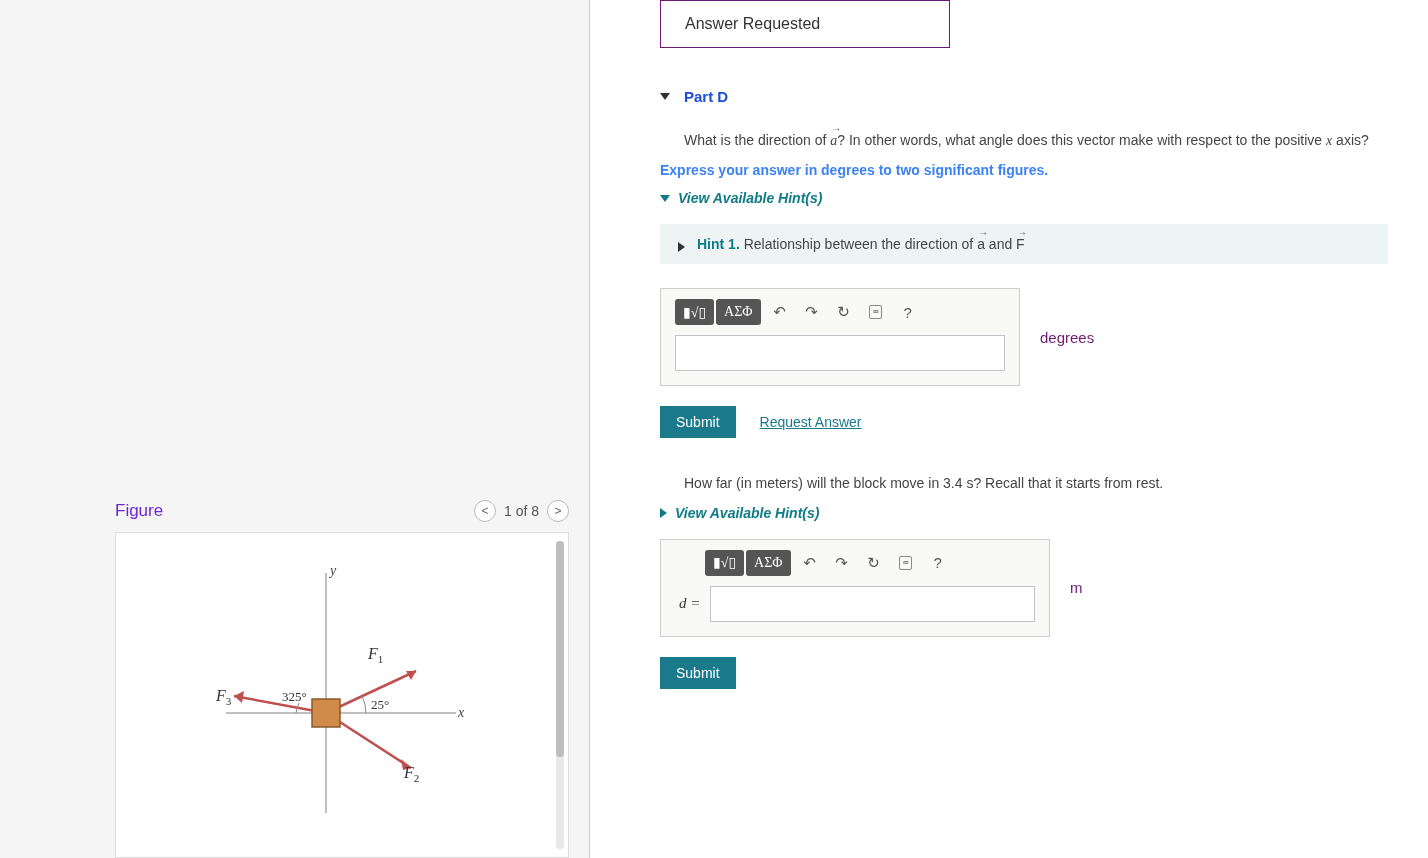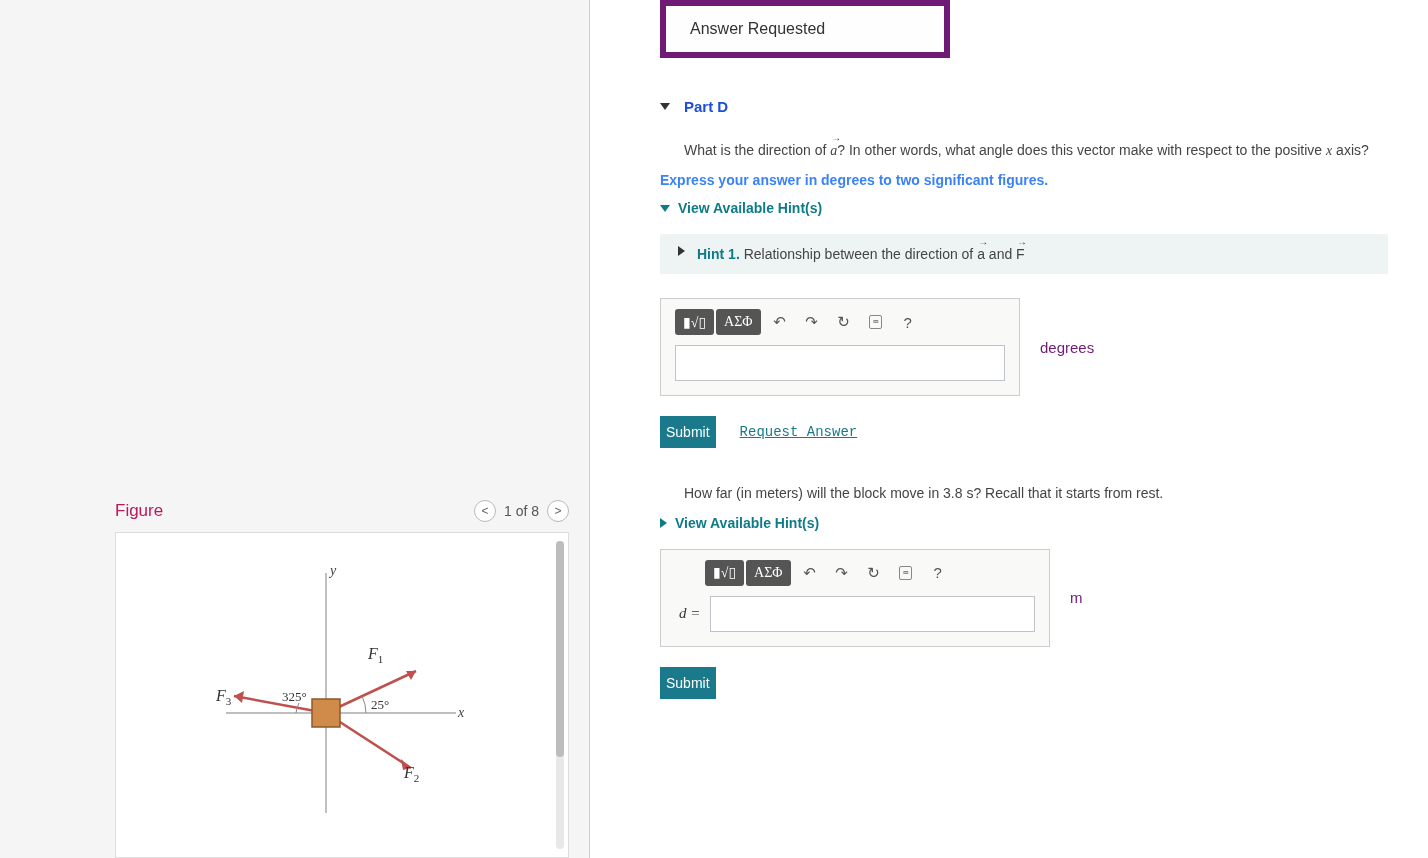--- a/index.html
+++ b/index.html
@@ -22,21 +22,21 @@
     padding-top: 500px;
     padding-left: 115px;
     padding-right: 20px;
   }
   .figure-header {
     display: flex;
     justify-content: space-between;
     align-items: center;
     margin-bottom: 10px;
   }
-  .figure-title { font-size: 17px; color: #be185d; }
+  .figure-title { font-size: 17px; color: #6d28d9; }
   .pager { display: flex; align-items: center; gap: 8px; color: #555; font-size: 14px; }
   .pager-btn {
     width: 22px; height: 22px; border-radius: 50%;
     border: 1px solid #bbb; background: #fff;
     display: flex; align-items: center; justify-content: center;
     font-size: 12px; color: #666; cursor: pointer;
   }
   .figure-body {
     background: #fff;
     border: 1px solid #ddd;
@@ -53,21 +53,21 @@
   .sub { font-size: 11px; font-style: normal; }
   .anglelabel { font-size: 13px; font-family: 'Times New Roman', serif; fill: #333; }
   .axislabel { font-style: italic; font-family: 'Times New Roman', serif; font-size: 14px; fill: #444; }
 
   .right-panel {
     flex: 1; background: #fff;
     padding: 0 40px 0 70px;
     overflow: hidden;
   }
   .status-box {
-    border: 6px solid #701a75;
+    border: 1px solid #701a75;
     padding: 14px 24px;
     margin: 0 0 40px 0;
     display: inline-block;
     min-width: 290px;
     font-size: 16px;
     color: #333;
     background: #fefefe;
   }
   .part-header {
     display: flex; align-items: center; gap: 14px;
@@ -90,28 +90,29 @@
   }
   .question-text { color: #444; font-size: 14px; line-height: 1.6; margin-bottom: 10px; margin-left: 24px; }
   .question-text .var { font-style: italic; font-family: 'Times New Roman', serif; }
   .vec { position: relative; display: inline-block; }
   .vec::after { content: "→"; position: absolute; top: -10px; left: 1px; font-size: 10px; font-style: normal; }
   .instruct { font-weight: bold; font-size: 14px; color: #3b82f6; margin-bottom: 12px; }
   .hints-link {
     color: #0e7c86; font-weight: bold; font-size: 14px;
     display: flex; align-items: center; gap: 8px; cursor: pointer;
     margin-bottom: 18px;
+    font-style: italic;
   }
   .hints-link .caret-down { border-top-color: #0e7c86; }
   .hints-link .caret-right { border-left-color: #0e7c86; }
   .hint-box {
     background: #eef4f4;
     padding: 12px 18px;
     margin-bottom: 24px;
-    display: flex; align-items: flex-start; gap: 12px;
+    display: flex; align-items: flex-end; gap: 12px;
     color: #444;
     cursor: pointer;
   }
   .hint-box strong { color: #0e7c86; font-weight: bold; }
   .answer-box {
     border: 1px solid #ccc;
     background: #f9f9f8;
     padding: 0;
     width: 360px;
     display: inline-block;
@@ -152,24 +153,24 @@
   }
   .answer-row { display: flex; align-items: center; gap: 20px; margin-bottom: 20px; }
   .units { color: #701a75; font-size: 15px; }
   .prefix { font-style: italic; font-family: 'Times New Roman', serif; padding: 0 10px 14px 18px; display: inline-block; font-size: 15px; color: #333;}
   .answer-box-e { width: 390px; }
   .answer-box-e .row-in { display: flex; align-items: center; }
   .answer-box-e .answer-input { margin-left: 0; flex: 1; margin-bottom: 14px; margin-right: 14px; }
   .btn-row { display: flex; align-items: center; gap: 24px; margin-bottom: 34px; }
   .submit-btn {
     background: #1a7a8c; color: #fff;
-    border: none; padding: 8px 6px;
+    border: none; padding: 8px 16px;
     font-size: 14px; cursor: pointer;
   }
-  .req-link { color: #1a7a8c; text-decoration: underline; cursor: pointer; font-size: 14px; font-family: Liberation Mono, monospace; }
+  .req-link { color: #1a7a8c; text-decoration: underline; cursor: pointer; font-size: 14px; }
 </style>
 </head>
 <body>
 
 <div class="container">
 
   <div class="left-panel">
     <div class="figure-header">
       <div class="figure-title">Figure</div>
       <div class="pager">
@@ -257,21 +258,21 @@
       </div>
       <span class="units">degrees</span>
     </div>
 
     <div class="btn-row">
       <button class="submit-btn">Submit</button>
       <span class="req-link">Request Answer</span>
     </div>
 
     
-    <div class="question-text">How far (in meters) will the block move in 3.8 s? Recall that it starts from rest.</div>
+    <div class="question-text">How far (in meters) will the block move in 3.4 s? Recall that it starts from rest.</div>
     <div class="hints-link">
       <span class="caret-right"></span>
       <span>View Available Hint(s)</span>
     </div>
 
     <div class="answer-row">
       <div class="answer-box answer-box-e">
         <div class="toolbar" style="padding-left:44px;">
           <div class="tb-group">
             <div class="tb-dark">▮√▯</div>

